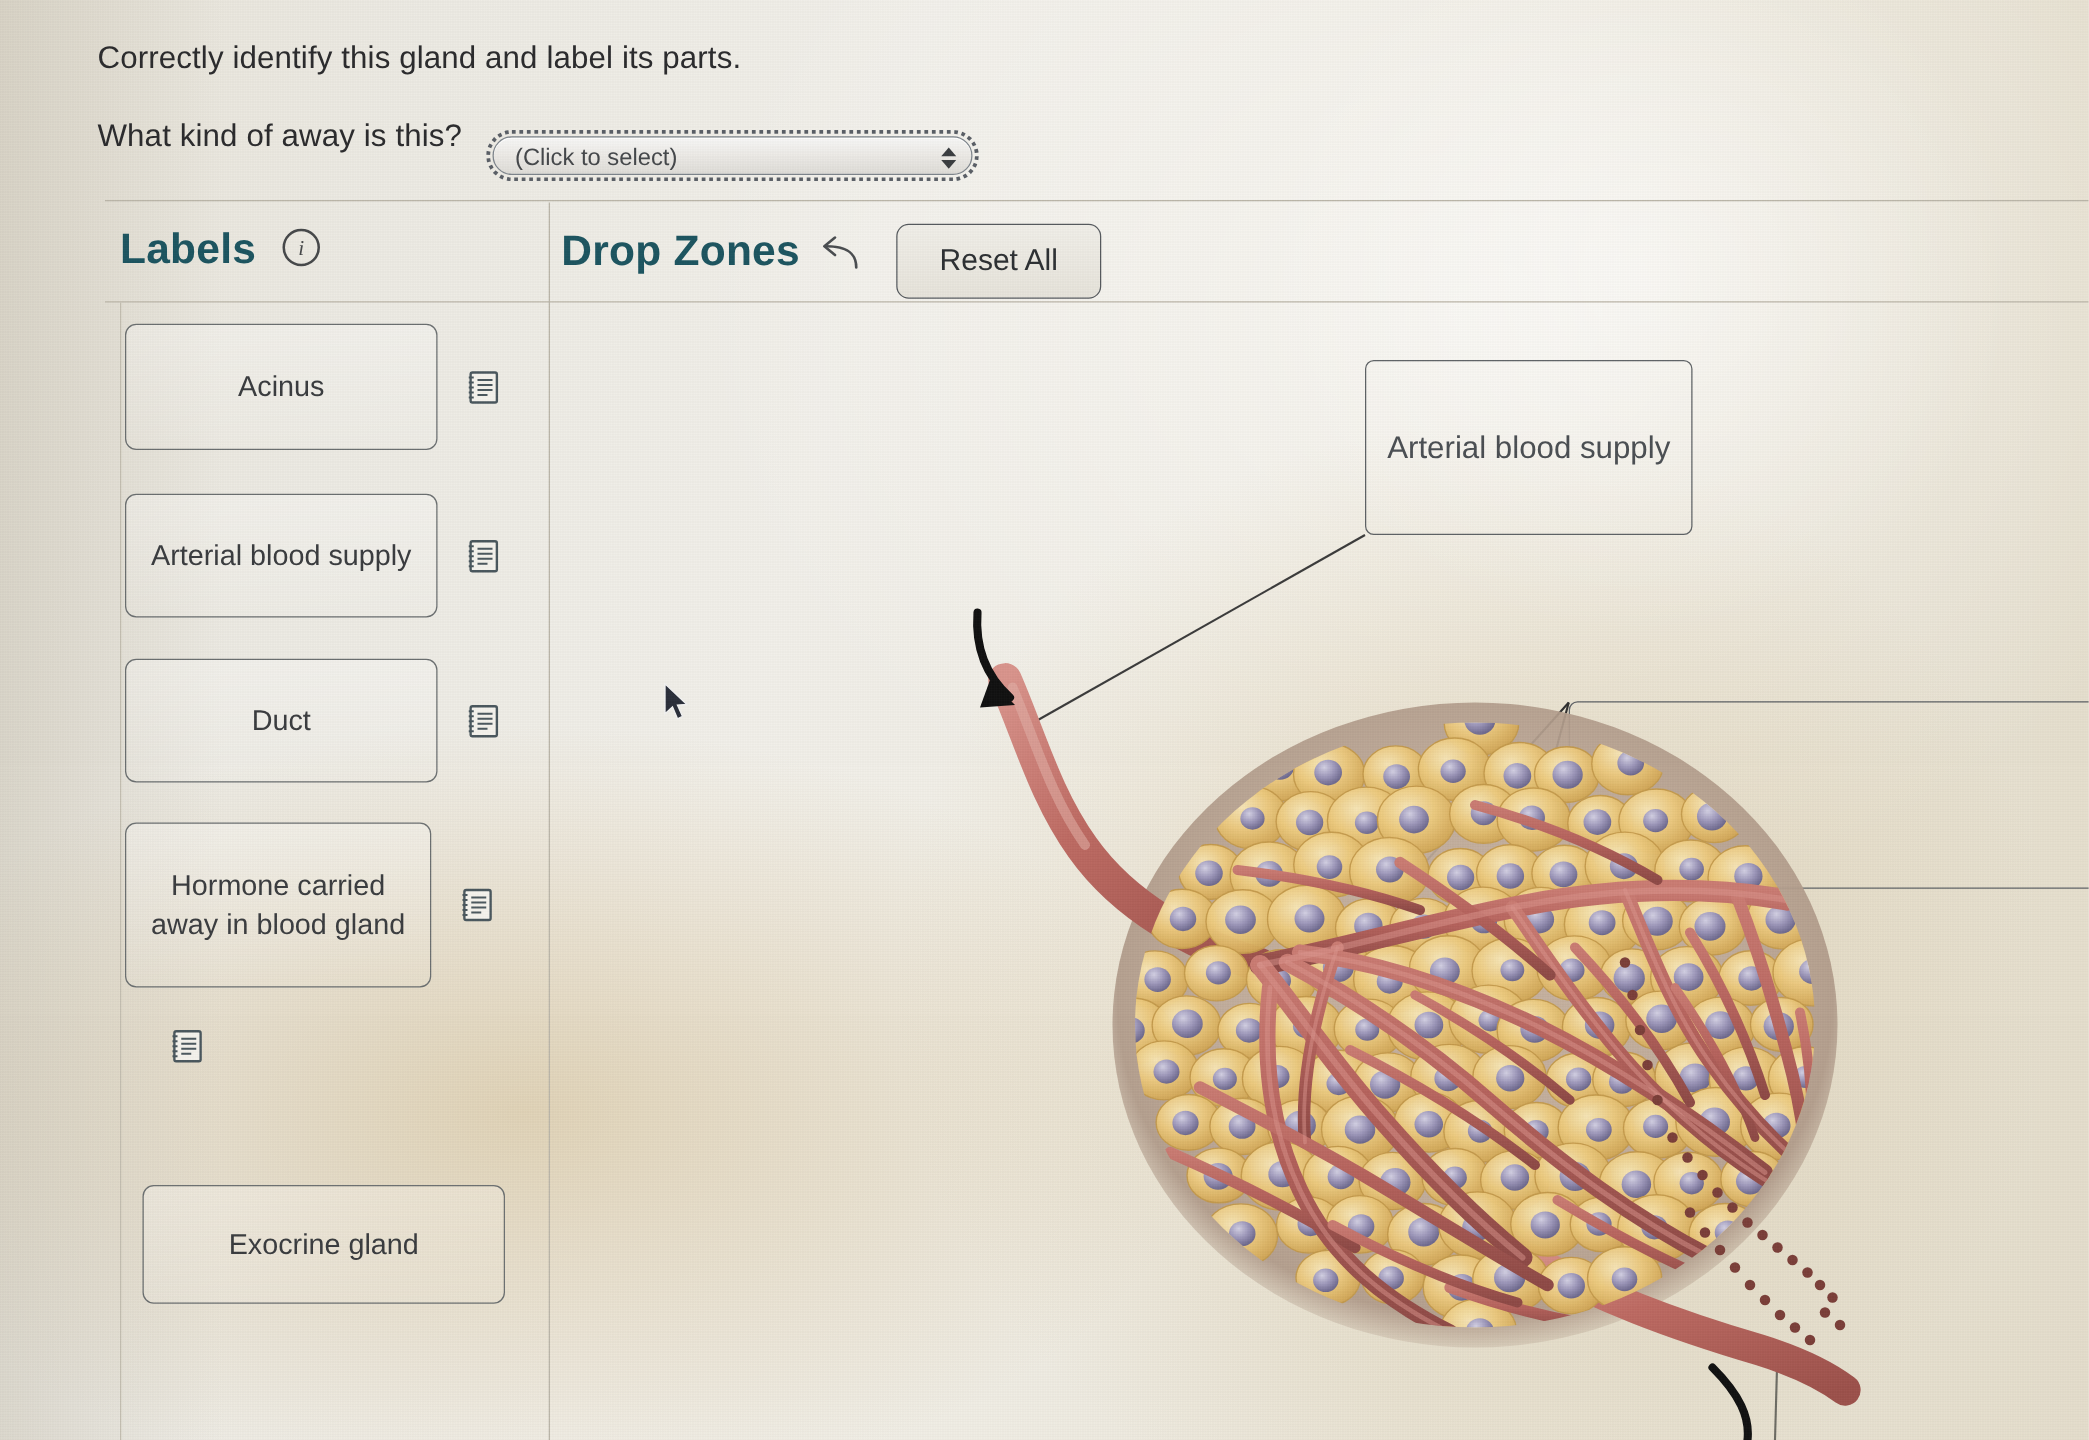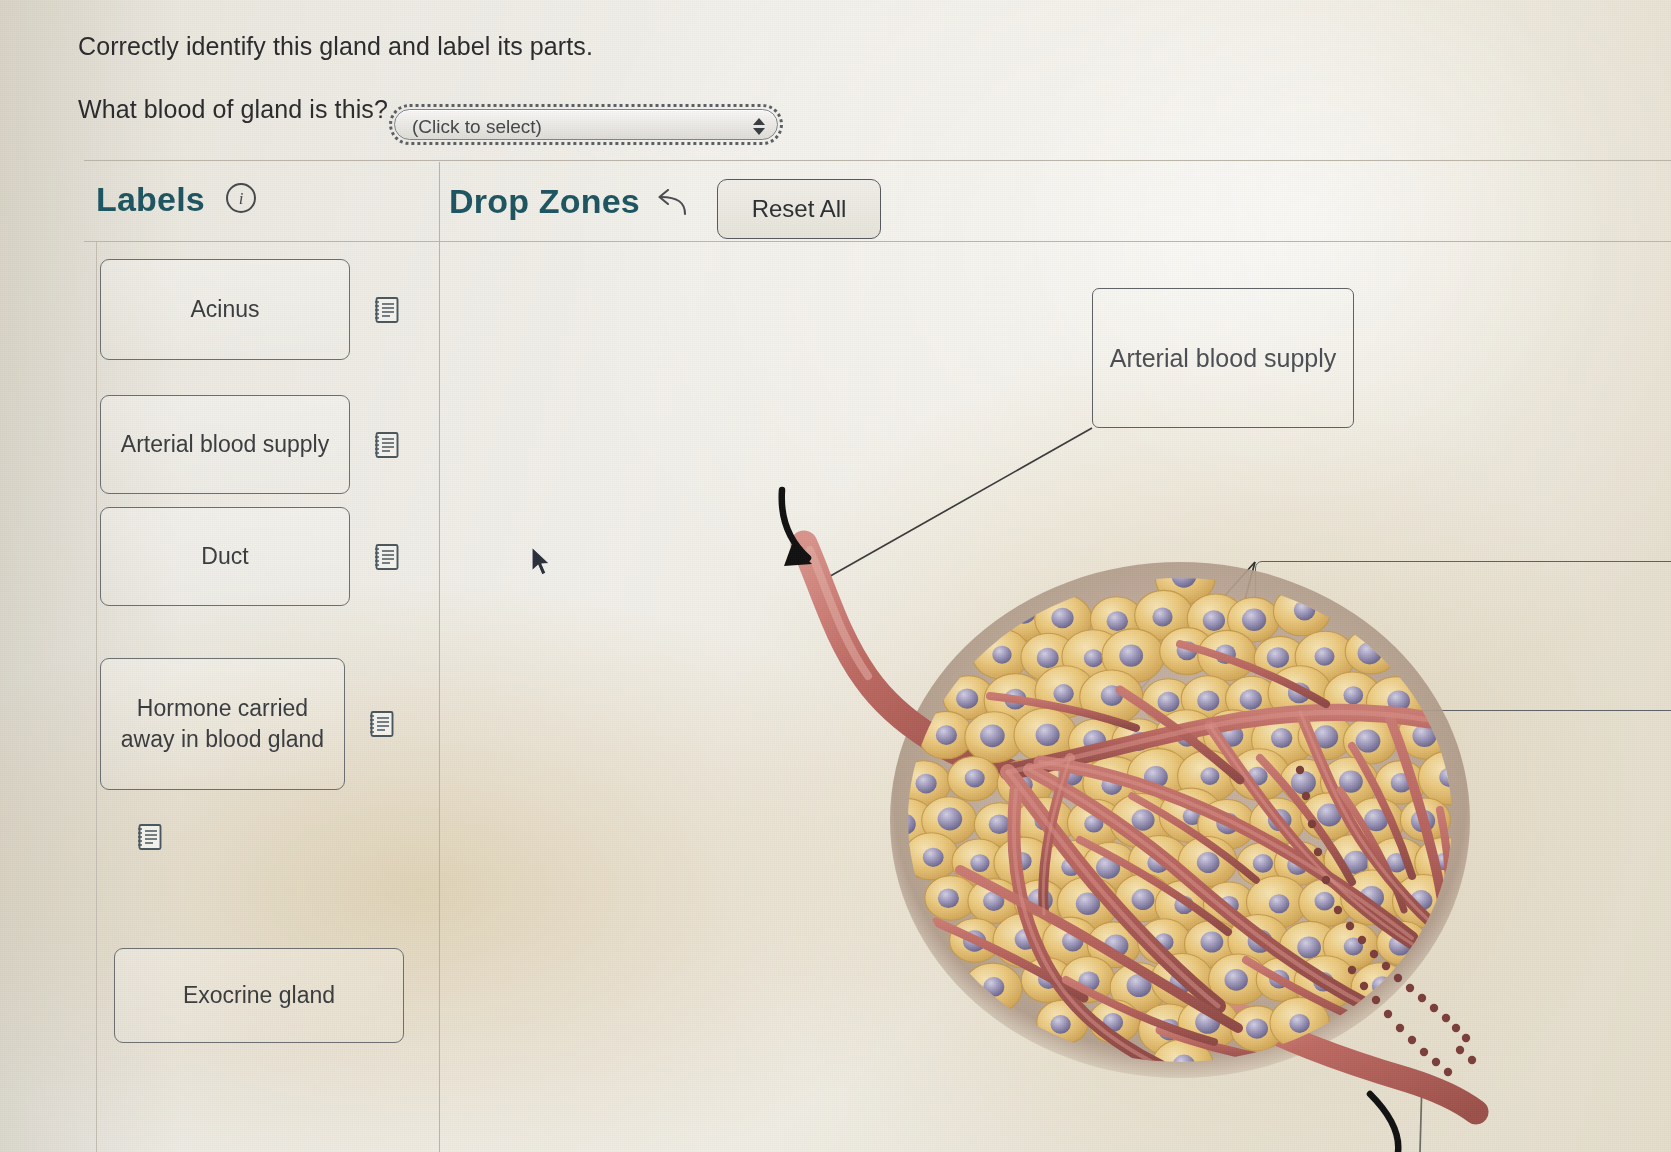--- a/index.html
+++ b/index.html
@@ -87,21 +87,21 @@
 <body>
 
 <div id="page">
 
   <div id="warmShade"></div>
   <div id="warmShade2"></div>
   <div id="glare"></div>
   <div id="bandL"></div>
 
   <div class="qtext" id="q1">Correctly identify this gland and label its parts.</div>
-  <div class="qtext" id="q2">What blood of gland is this?</div>
+  <div class="qtext" id="q2">What kind of away is this?</div>
 
   <div id="selectWrap">
     <div id="focusRing"></div>
     <div id="selectBox">
       <div id="selectLabel">(Click to select)</div>
       <div id="stepper">
         <div class="tri up"></div>
         <div class="tri dn"></div>
       </div>
     </div>
@@ -149,21 +149,21 @@
       <rect x="4.5" y="3" width="21" height="24" rx="1.5" fill="#f4f2ec" stroke="#4a575d" stroke-width="1.9"></rect>
       <g stroke="#4a575d" stroke-width="1.5">
           <path d="M3 7h4M3 11h4M3 15h4M3 19h4M3 23h4"></path>
         </g>
       <g stroke="#4a575d" stroke-width="1.6">
           <path d="M10 9h12M10 13h12M10 17h12M10 21h8"></path>
         </g>
     </svg>
   </div>
 
-  <div class="chiprow" style="top:507px;align-items:center;">
+  <div class="chiprow" style="top:527px;align-items:center;">
     <div class="chip" style="height:99px;">
       <span>Duct</span>
     </div>
     <svg class="chipicon" viewBox="0 0 28 30">
       <rect x="4.5" y="3" width="21" height="24" rx="1.5" fill="#f4f2ec" stroke="#4a575d" stroke-width="1.9"></rect>
       <g stroke="#4a575d" stroke-width="1.5">
           <path d="M3 7h4M3 11h4M3 15h4M3 19h4M3 23h4"></path>
         </g>
       <g stroke="#4a575d" stroke-width="1.6">
           <path d="M10 9h12M10 13h12M10 17h12M10 21h8"></path>

